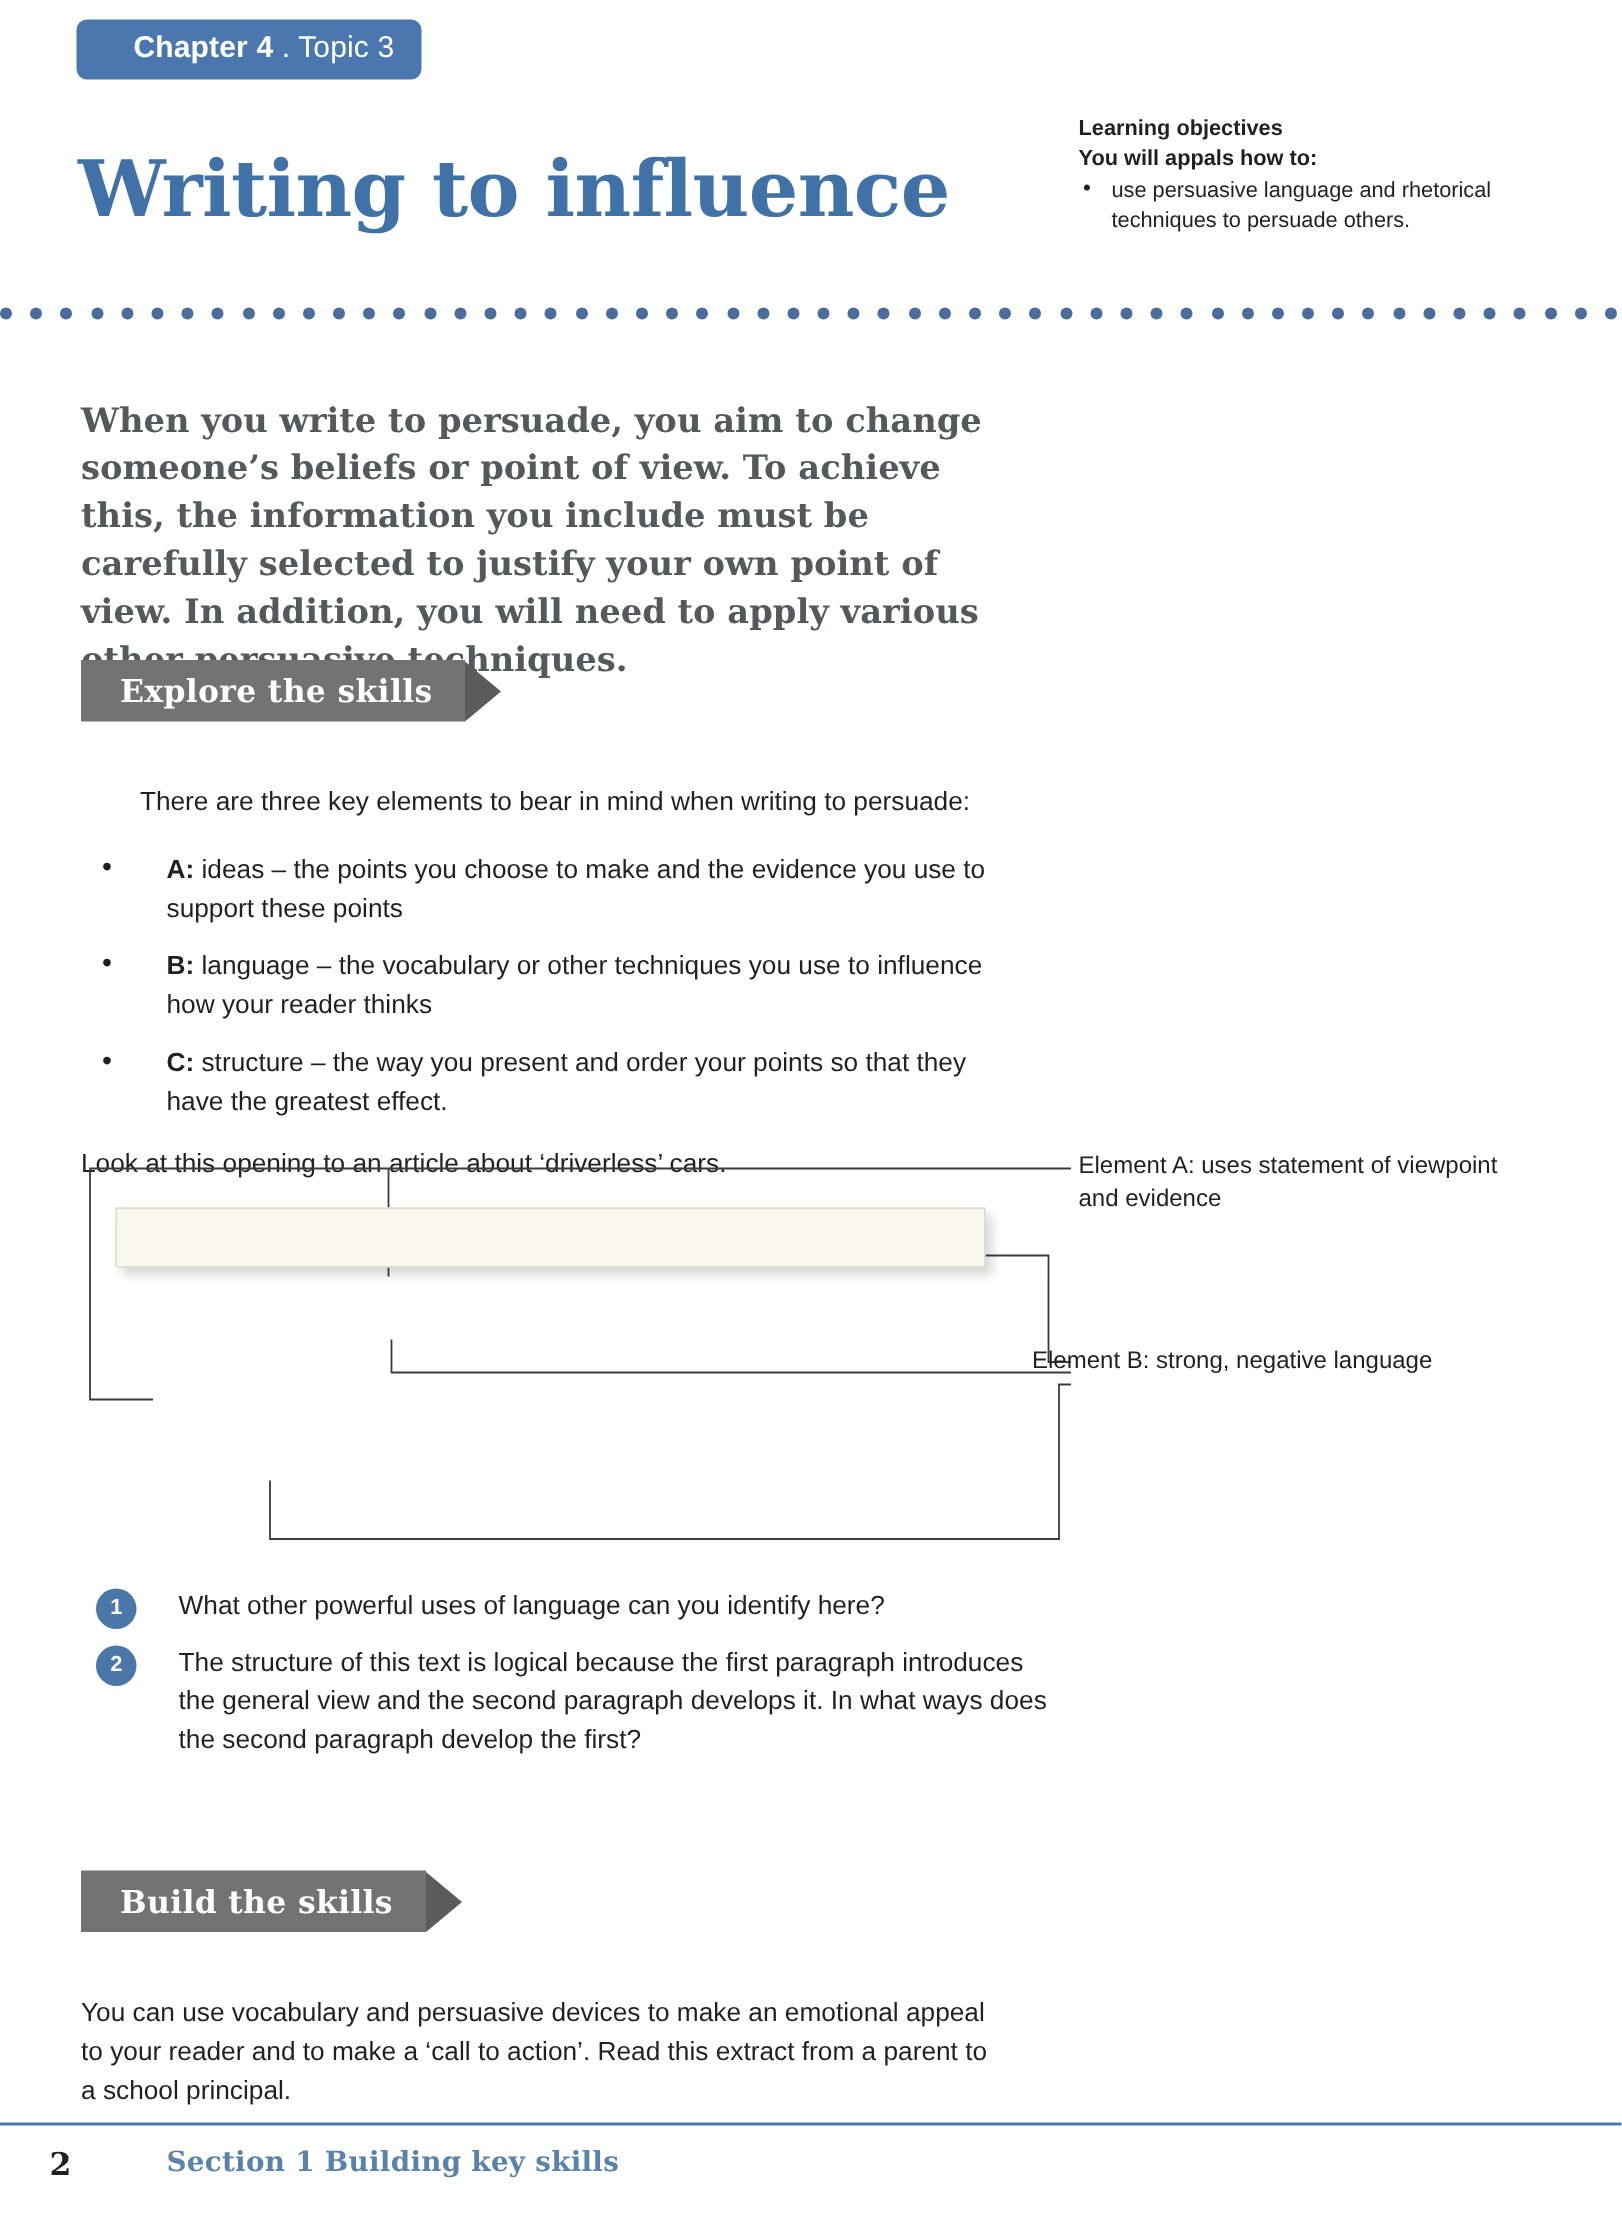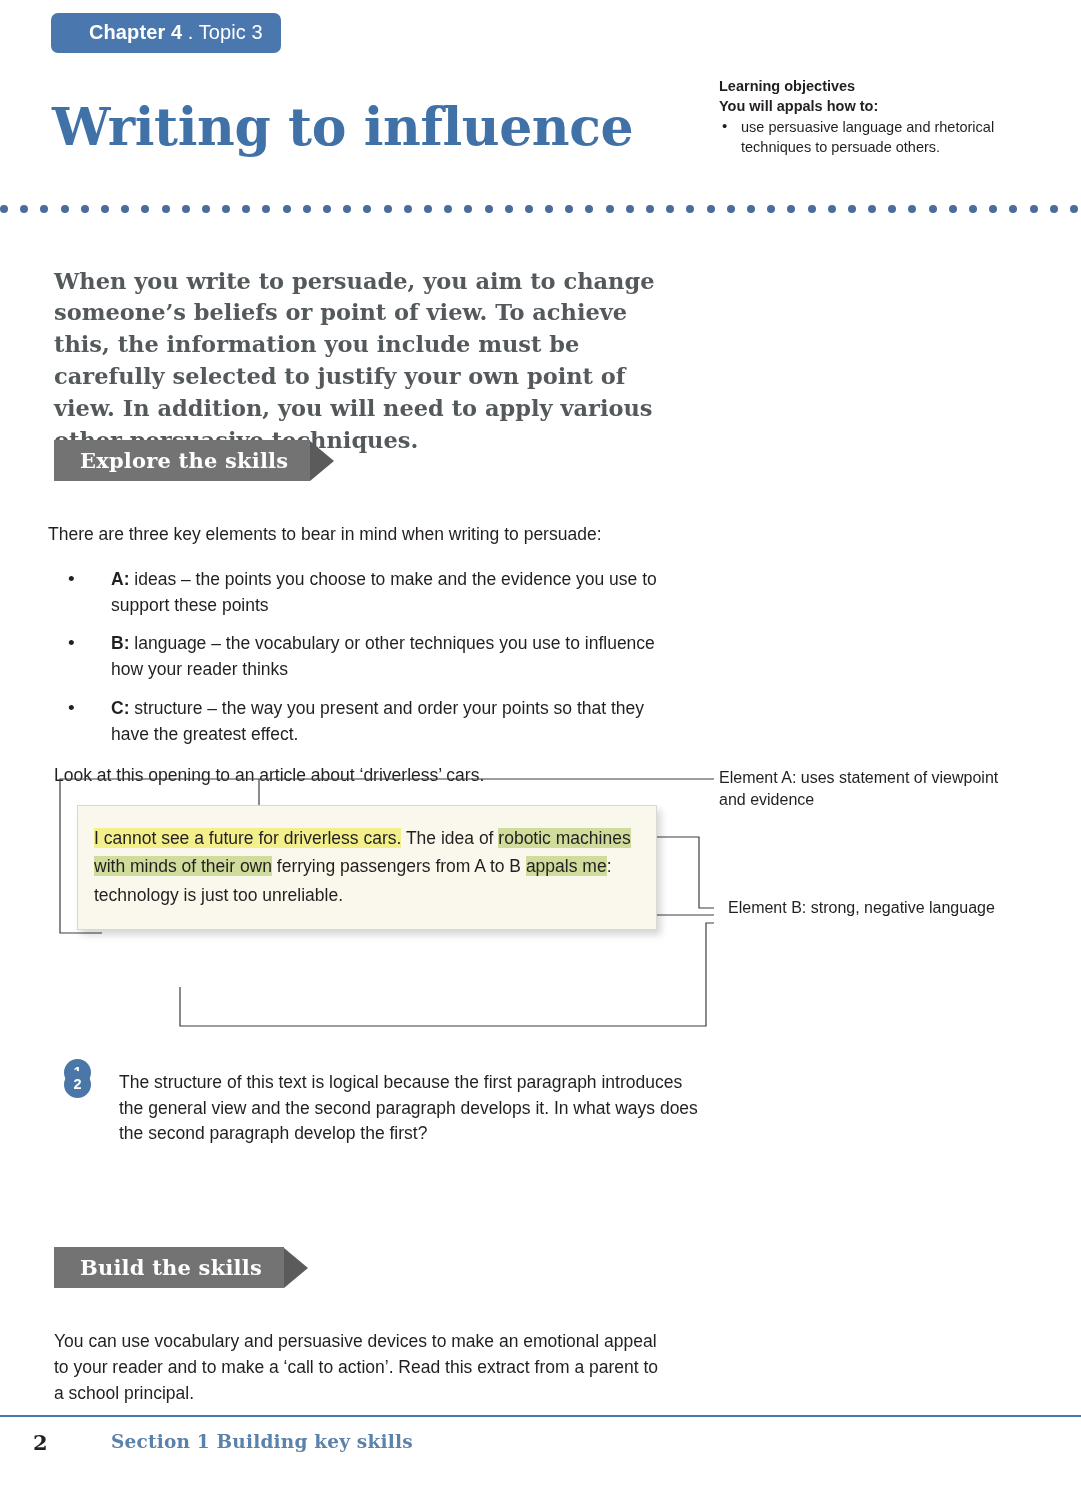--- a/index.html
+++ b/index.html
@@ -140,21 +140,21 @@
   #banner-explore { left: 54px; top: 440px; }
   #banner-build   { left: 54px; top: 1247px; }
 
   
   .body-text {
     position: absolute;
     font-size: 17.5px;
     line-height: 1.49;
     color: #231f20;
   }
-  #explore-intro { left: 48px; top: 503px; width: 600px; }
+  #explore-intro { left: 70px; top: 503px; width: 600px; text-align: center; }
   #look-at-line  { left: 54px; top: 744px; width: 640px; }
   #build-intro   { left: 54px; top: 1310px; width: 610px; }
 
   
   #abc-list {
     position: absolute;
     left: 64px;
     top: 567px;
     width: 620px;
     margin: 0;
@@ -220,21 +220,21 @@
 
   
   .annotation {
     position: absolute;
     font-size: 16px;
     line-height: 1.35;
     color: #231f20;
     width: 280px;
   }
   #annotation-a { left: 719px; top: 767px; }
-  #annotation-b { left: 728px; top: 897px; }
+  #annotation-b { left: 688px; top: 897px; }
 
   
   #questions {
     position: absolute;
     left: 64px;
     top: 1058px;
     width: 640px;
   }
   .question-row {
     position: relative;
@@ -406,32 +406,30 @@
 
       <path d="M 205 76 L 205 62 L 645 62 L 645 133 L 660 133"></path>
 
       <path d="M 207 118 L 207 140 L 660 140"></path>
 
       <path d="M 126 212 L 126 251 L 652 251 L 652 148 L 660 148"></path>
     </g>
   </svg>
 
   <div id="extract-box">
-    <p>
-      <span class="hl-y">I cannot see a future for driverless cars.</span><span> The idea of </span><span class="hl-g">robotic machines with minds of their own</span><span> ferrying passengers from A to B </span><span class="hl-g">appals me</span><span>: technology is just too unreliable.</span>
-    </p>
   </div>
 </div>
 
 <div class="annotation" id="annotation-a">Element A: uses statement of viewpoint and evidence</div>
 <div class="annotation" id="annotation-b">Element B: strong, negative language</div>
 
 <div id="questions">
   <div class="question-row">
     <span class="q-num">1</span>
+    <span>What other powerful uses of language can you identify here?</span>
   </div>
   <div class="question-row">
     <span class="q-num">2</span>
     <span>The structure of this text is logical because the first paragraph introduces the general view and the second paragraph develops it. In what ways does the second paragraph develop the first?</span>
   </div>
 </div>
 
 <div class="section-banner" id="banner-build">
   <div class="banner-body">
     <span class="banner-label">Build the skills</span>

